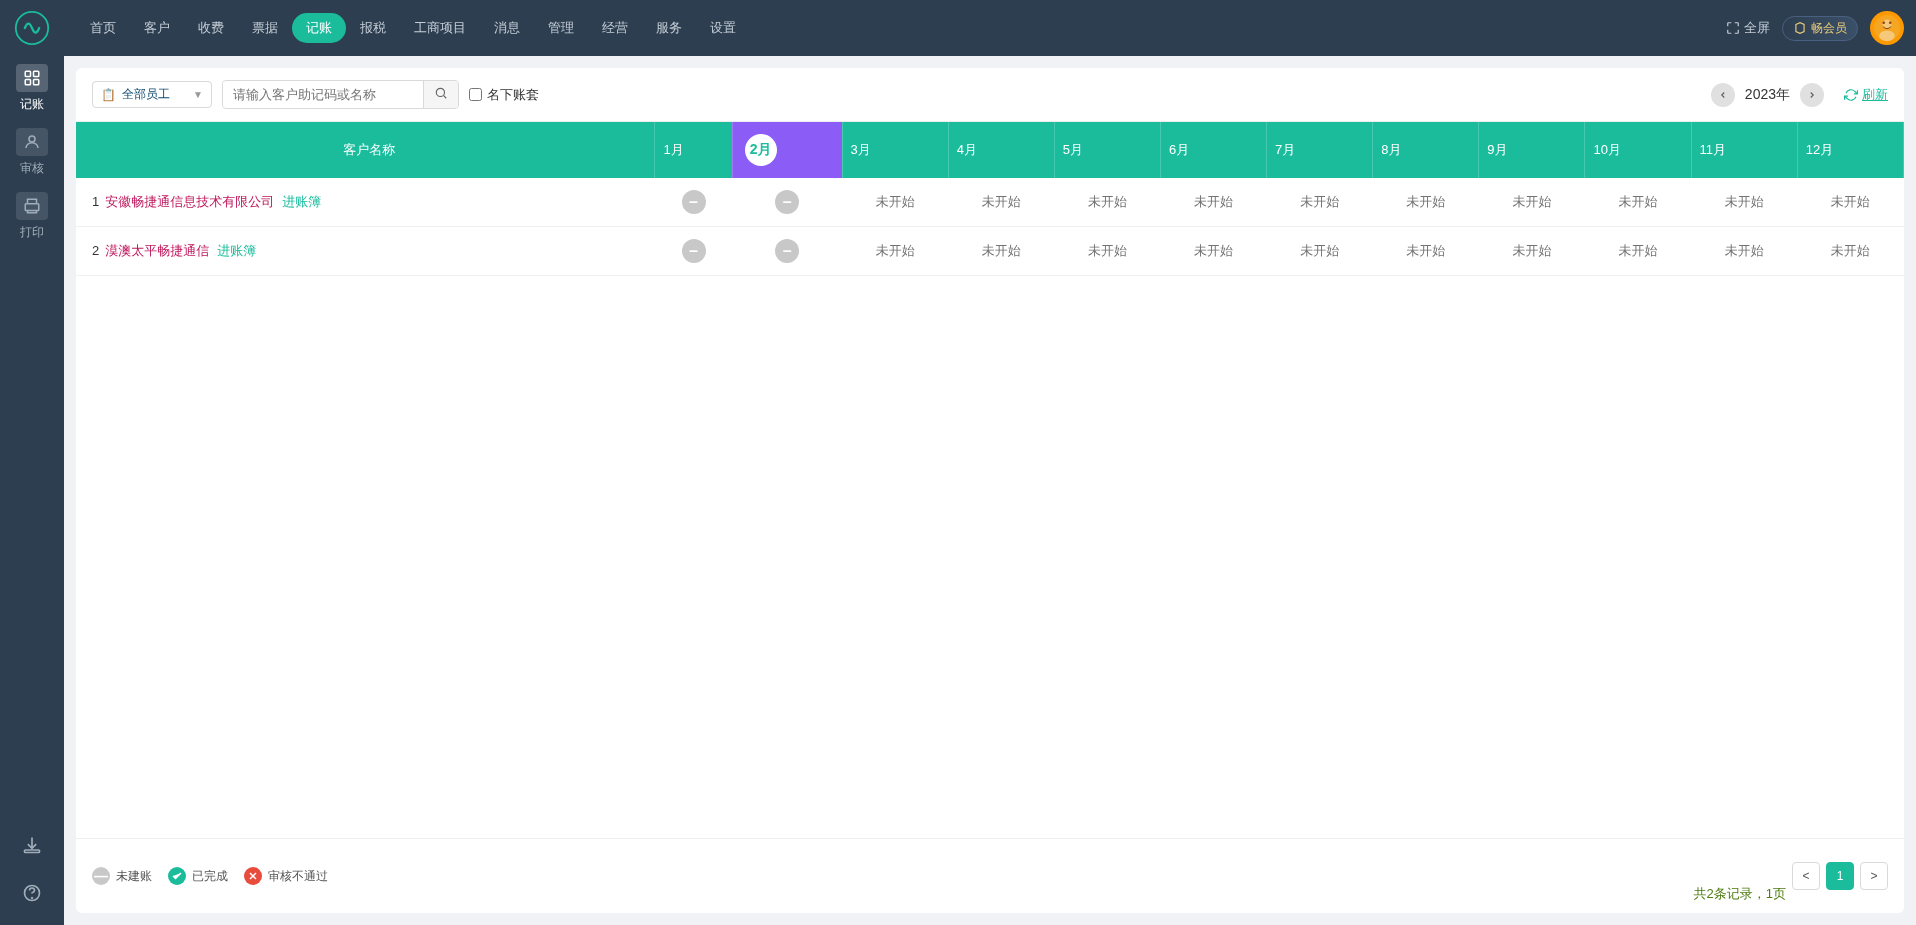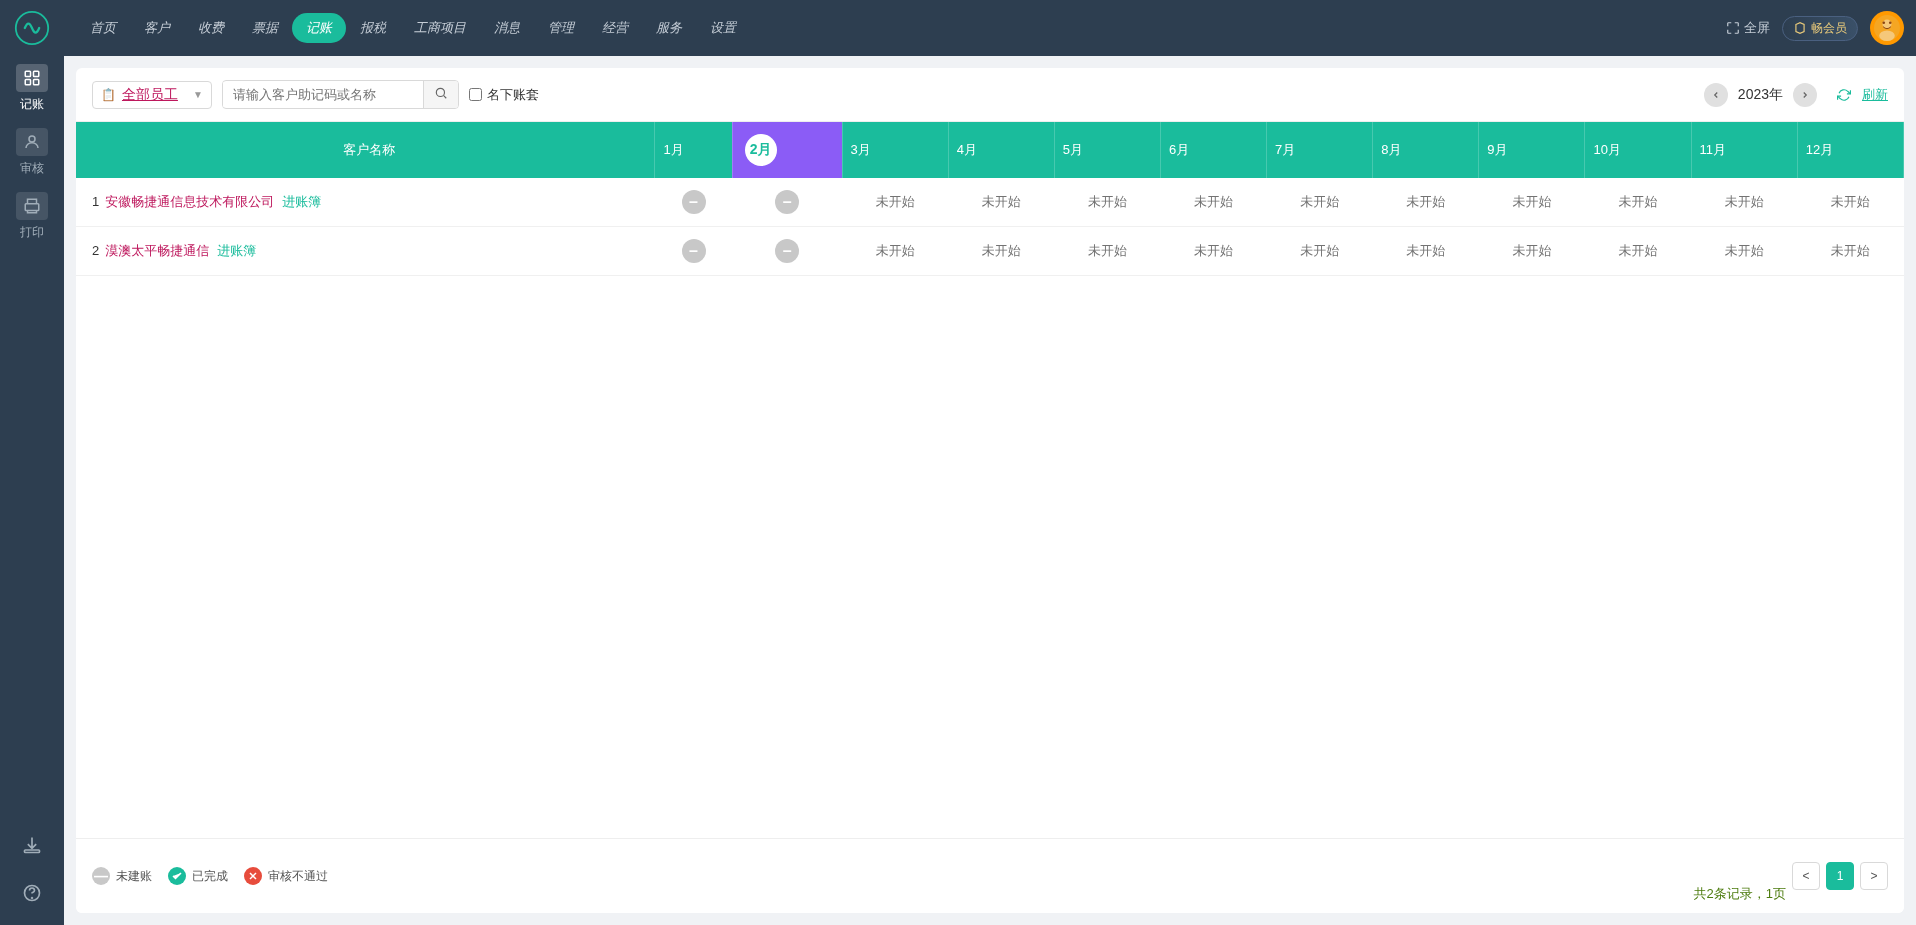--- a/index.html
+++ b/index.html
@@ -59,21 +59,20 @@
       gap: 0;
       flex-shrink: 0;
     }
     .topnav-item {
       padding: 6px 14px;
       color: #c5cdd6;
       cursor: pointer;
       border-radius: 4px;
       font-size: 13px;
       white-space: nowrap;
-      font-style: italic;
     }
     .topnav-item.active {
       background: #1abc9c;
       color: #fff;
       border-radius: 20px;
     }
     .topnav-right {
       margin-left: auto;
       display: flex;
       align-items: center;
@@ -112,21 +111,21 @@
       display: flex; align-items: center;
       border: 1px solid #d9d9d9;
       border-radius: 4px;
       padding: 4px 8px;
       gap: 6px;
       cursor: pointer;
       background: #fff;
       min-width: 120px;
     }
     .select-icon { font-size: 12px; color: #f90; }
-    .select-text { font-size: 14px; color: #be185d; flex: 1; text-decoration: underline; }
+    .select-text { font-size: 12px; color: #0c4a6e; flex: 1; }
     .select-arrow { color: #999; font-size: 10px; }
     .search-wrap {
       display: flex; align-items: center;
       border: 1px solid #d9d9d9;
       border-radius: 4px;
       overflow: hidden;
     }
     .search-input {
       border: none; outline: none;
       padding: 5px 10px;
@@ -140,21 +139,21 @@
       border-left: 1px solid #d9d9d9;
       padding: 5px 10px;
       cursor: pointer;
       color: #666;
     }
     .checkbox-wrap { display: flex; align-items: center; gap: 5px; cursor: pointer; font-size: 13px; color: #333; }
     .checkbox-wrap input { cursor: pointer; }
     .year-nav { display: flex; align-items: center; gap: 10px; margin-left: auto; }
     .year-btn { width: 24px; height: 24px; border-radius: 50%; background: #e0e0e0; border: none; cursor: pointer; display: flex; align-items: center; justify-content: center; font-size: 12px; color: #666; }
     .year-text { font-size: 14px; color: #333; font-weight: 500; }
-    .refresh-btn { margin-left: 10px; color: #1abc9c; cursor: pointer; font-size: 13px; display: flex; align-items: center; gap: 11px; text-decoration: underline; }
+    .refresh-btn { margin-left: 10px; color: #1abc9c; cursor: pointer; font-size: 13px; display: flex; align-items: center; gap: 4px; text-decoration: underline; }
 
     
     .table-wrap { flex: 1; overflow: auto; }
     table { width: 100%; border-collapse: collapse; }
     thead tr { background: #1abc9c; }
     thead th {
       color: #fff;
       font-weight: 500;
       font-size: 13px;
       padding: 12px 8px;

